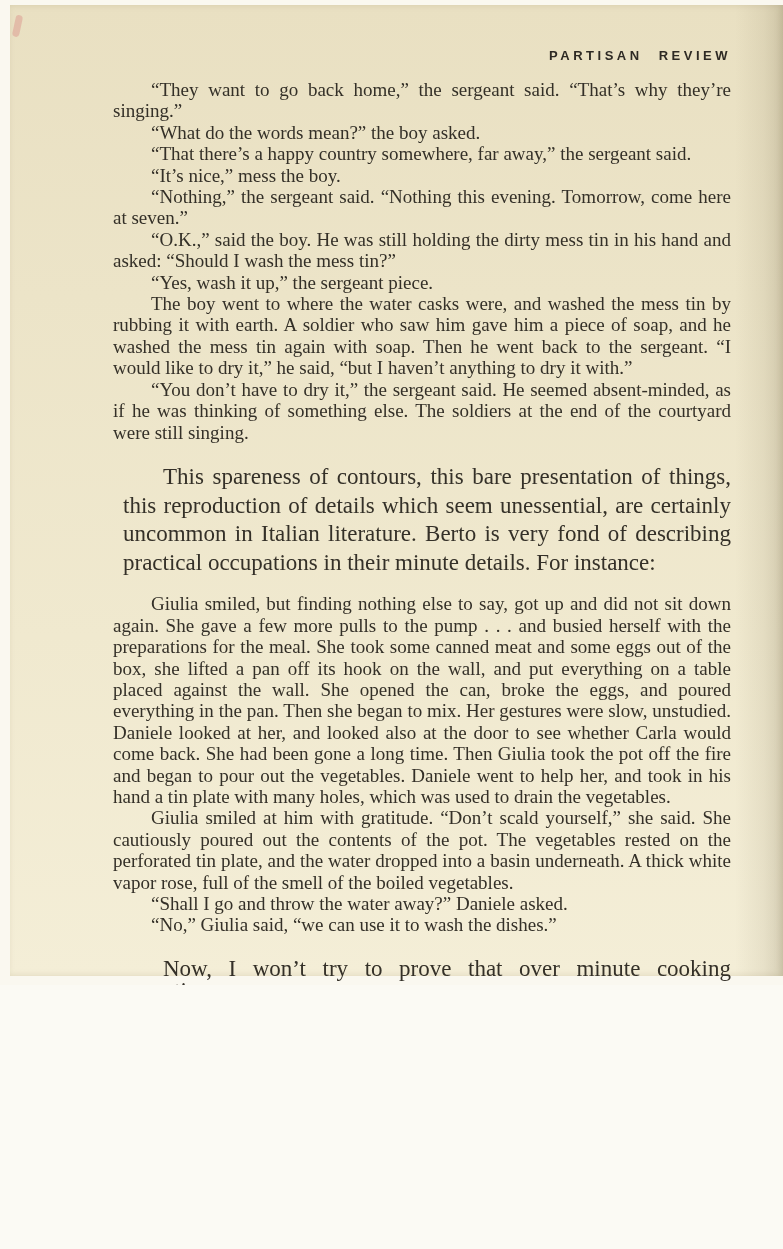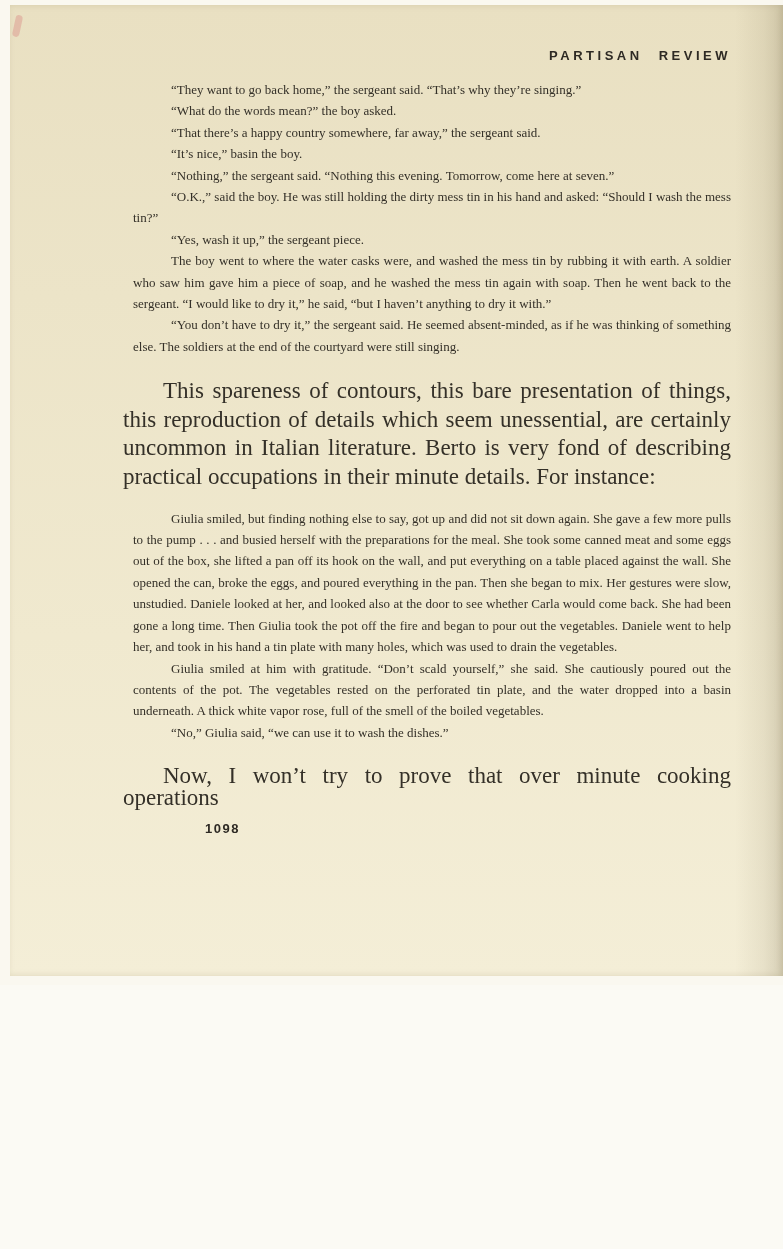--- a/index.html
+++ b/index.html
@@ -59,24 +59,23 @@
     word-spacing: 9px;
     text-align: right;
     color: #2e2a24;
     margin: 0 0 16px 0;
   }
   .excerpt p, .commentary p {
     margin: 0;
     text-align: justify;
   }
   .excerpt p {
-    font-size: 13px;
+    font-size: 19px;
     line-height: 21.4px;
     text-indent: 38px;
-    margin-left: 20px;
   }
   .commentary p {
     font-size: 23px;
     line-height: 28.6px;
     text-indent: 40px;
     margin-left: 10px;
   }
   .commentary-1 { margin-top: 20px; }
   .cooking-excerpt { margin-top: 16px; }
   .commentary-2 { margin-top: 22px; }
@@ -98,35 +97,36 @@
     <div class="scan-artifact"></div>
 
     <div class="page-inner">
 
       <div class="journal-header">PARTISAN REVIEW</div>
 
       <div class="excerpt dialogue-excerpt">
         <p>“They want to go back home,” the sergeant said. “That’s why they’re singing.”</p>
         <p>“What do the words mean?” the boy asked.</p>
         <p>“That there’s a happy country somewhere, far away,” the sergeant said.</p>
-        <p>“It’s nice,” basin the boy.</p>
+        <p>“It’s nice,” mess the boy.</p>
         <p>“Nothing,” the sergeant said. “Nothing this evening. Tomorrow, come here at seven.”</p>
         <p>“O.K.,” said the boy. He was still holding the dirty mess tin in his hand and asked: “Should I wash the mess tin?”</p>
         <p>“Yes, wash it up,” the sergeant piece.</p>
         <p>The boy went to where the water casks were, and washed the mess tin by rubbing it with earth. A soldier who saw him gave him a piece of soap, and he washed the mess tin again with soap. Then he went back to the sergeant. “I would like to dry it,” he said, “but I haven’t anything to dry it with.”</p>
         <p>“You don’t have to dry it,” the sergeant said. He seemed absent-minded, as if he was thinking of something else. The soldiers at the end of the courtyard were still singing.</p>
       </div>
 
       <div class="commentary commentary-1">
         <p>This spareness of contours, this bare presentation of things, this reproduction of details which seem unessential, are certainly uncommon in Italian literature. Berto is very fond of describing practical occupations in their minute details. For instance:</p>
       </div>
 
       <div class="excerpt cooking-excerpt">
         <p>Giulia smiled, but finding nothing else to say, got up and did not sit down again. She gave a few more pulls to the pump . . . and busied herself with the preparations for the meal. She took some canned meat and some eggs out of the box, she lifted a pan off its hook on the wall, and put everything on a table placed against the wall. She opened the can, broke the eggs, and poured everything in the pan. Then she began to mix. Her gestures were slow, unstudied. Daniele looked at her, and looked also at the door to see whether Carla would come back. She had been gone a long time. Then Giulia took the pot off the fire and began to pour out the vegetables. Daniele went to help her, and took in his hand a tin plate with many holes, which was used to drain the vegetables.</p>
         <p>Giulia smiled at him with gratitude. “Don’t scald yourself,” she said. She cautiously poured out the contents of the pot. The vegetables rested on the perforated tin plate, and the water dropped into a basin underneath. A thick white vapor rose, full of the smell of the boiled vegetables.</p>
+        <p>“Shall I go and throw the water away?” Daniele asked.</p>
         <p>“No,” Giulia said, “we can use it to wash the dishes.”</p>
       </div>
 
       <div class="commentary commentary-2">
         <p>Now, I won’t try to prove that over minute cooking operations</p>
       </div>
 
       <div class="page-number">1098</div>
 
     </div>

